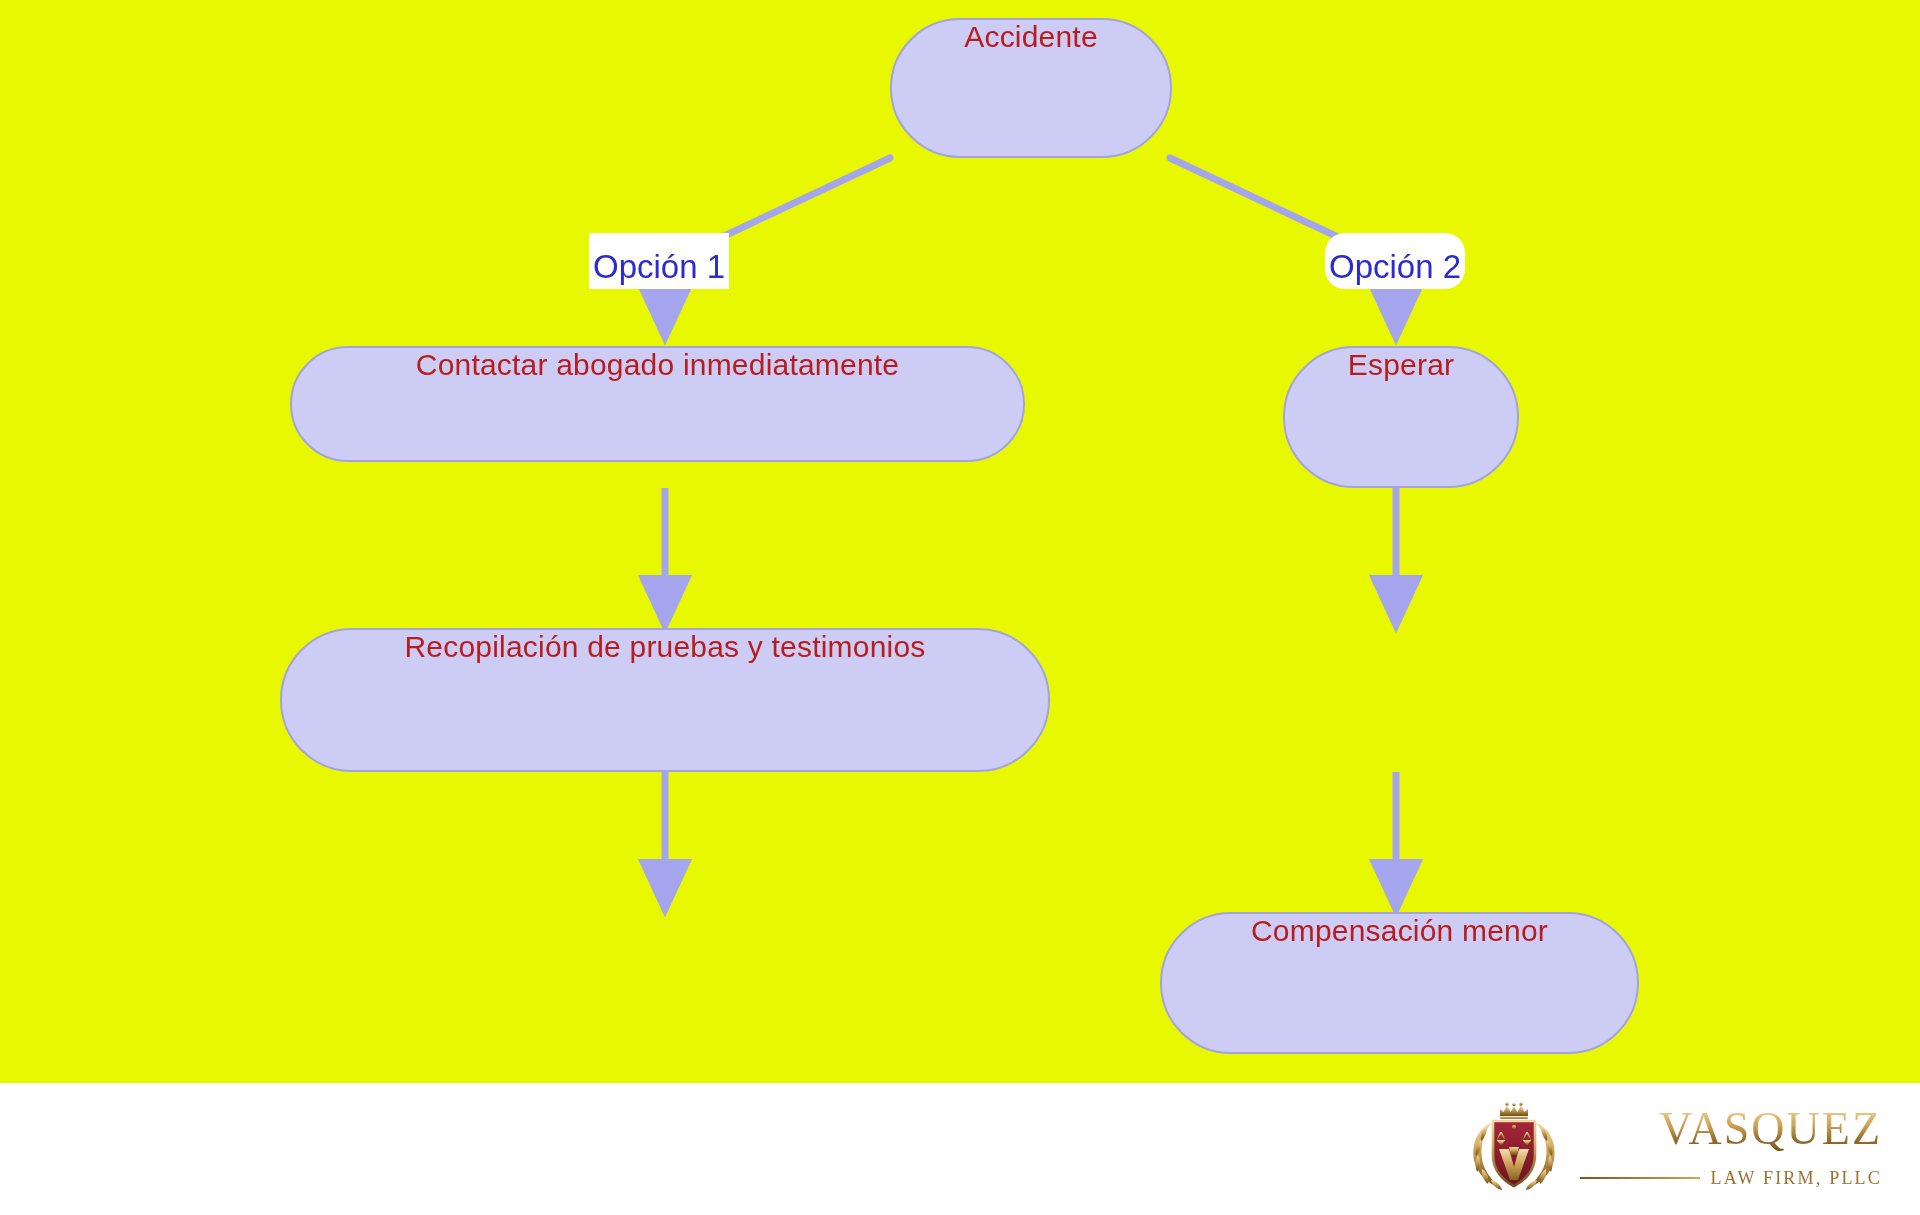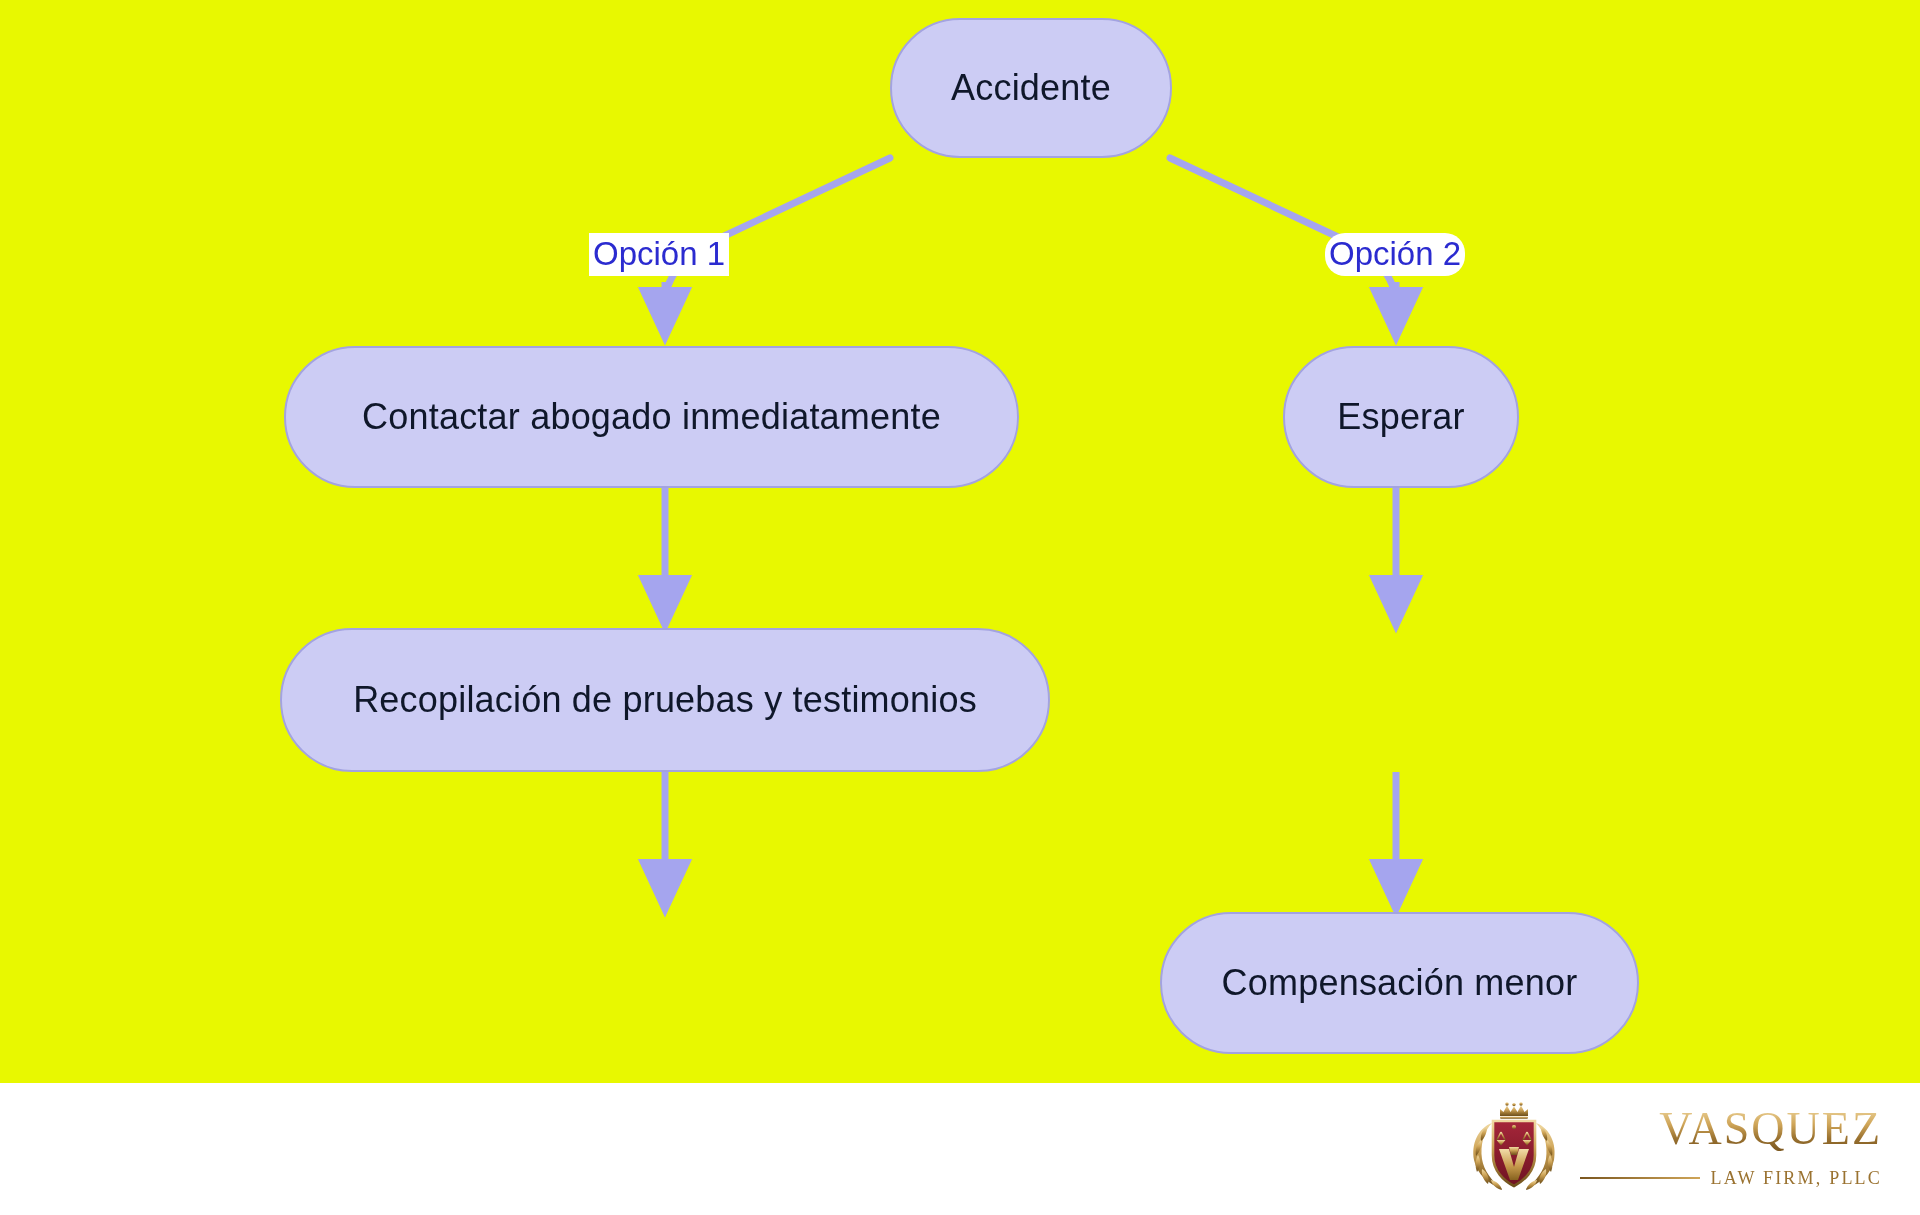--- a/index.html
+++ b/index.html
@@ -34,35 +34,34 @@
     width: 1920px;
     height: 1083px;
   }
   .node {
     position: absolute;
     box-sizing: border-box;
     background: #ccccf4;
     border: 2px solid #a3a3e0;
     border-radius: 999px;
     display: flex;
-    align-items: center;
     justify-content: center;
-    color: #0f172a;
-    font-size: 36px;
+    color: #b91c1c;
+    font-size: 30px;
     letter-spacing: 0.2px;
     white-space: nowrap;
     font-family: "Liberation Sans", sans-serif;
   }
   .edge-label {
     position: absolute;
     background: #ffffff;
     color: #2b2bd0;
     font-size: 33px;
     line-height: 1.12;
-    padding: 3px 4px 3px 4px;
+    padding: 16px 4px 3px 4px;
     white-space: nowrap;
     font-family: "Liberation Sans", sans-serif;
   }
   #footer {
     position: absolute;
     left: 0;
     top: 1083px;
     width: 1920px;
     height: 168px;
     background: #ffffff;
@@ -135,21 +134,21 @@
 
       <path d="M 1396,488 L 1396,618" fill="none" stroke="#a5a5ee" stroke-width="7" marker-end="url(#arrowhead)"></path>
 
       <path d="M 1396,772 L 1396,902" fill="none" stroke="#a5a5ee" stroke-width="7" marker-end="url(#arrowhead)"></path>
     </svg>
 
     <div class="node" style="left:890px; top:18px; width:282px; height:140px;">
       <span>Accidente</span>
     </div>
 
-    <div class="node" style="left:284px; top:346px; width:735px; height:142px;">
+    <div class="node" style="left:290px; top:346px; width:735px; height:116px;">
       <span>Contactar abogado inmediatamente</span>
     </div>
 
     <div class="node" style="left:1283px; top:346px; width:236px; height:142px;">
       <span>Esperar</span>
     </div>
 
     <div class="node" style="left:280px; top:628px; width:770px; height:144px;">
       <span>Recopilación de pruebas y testimonios</span>
     </div>

